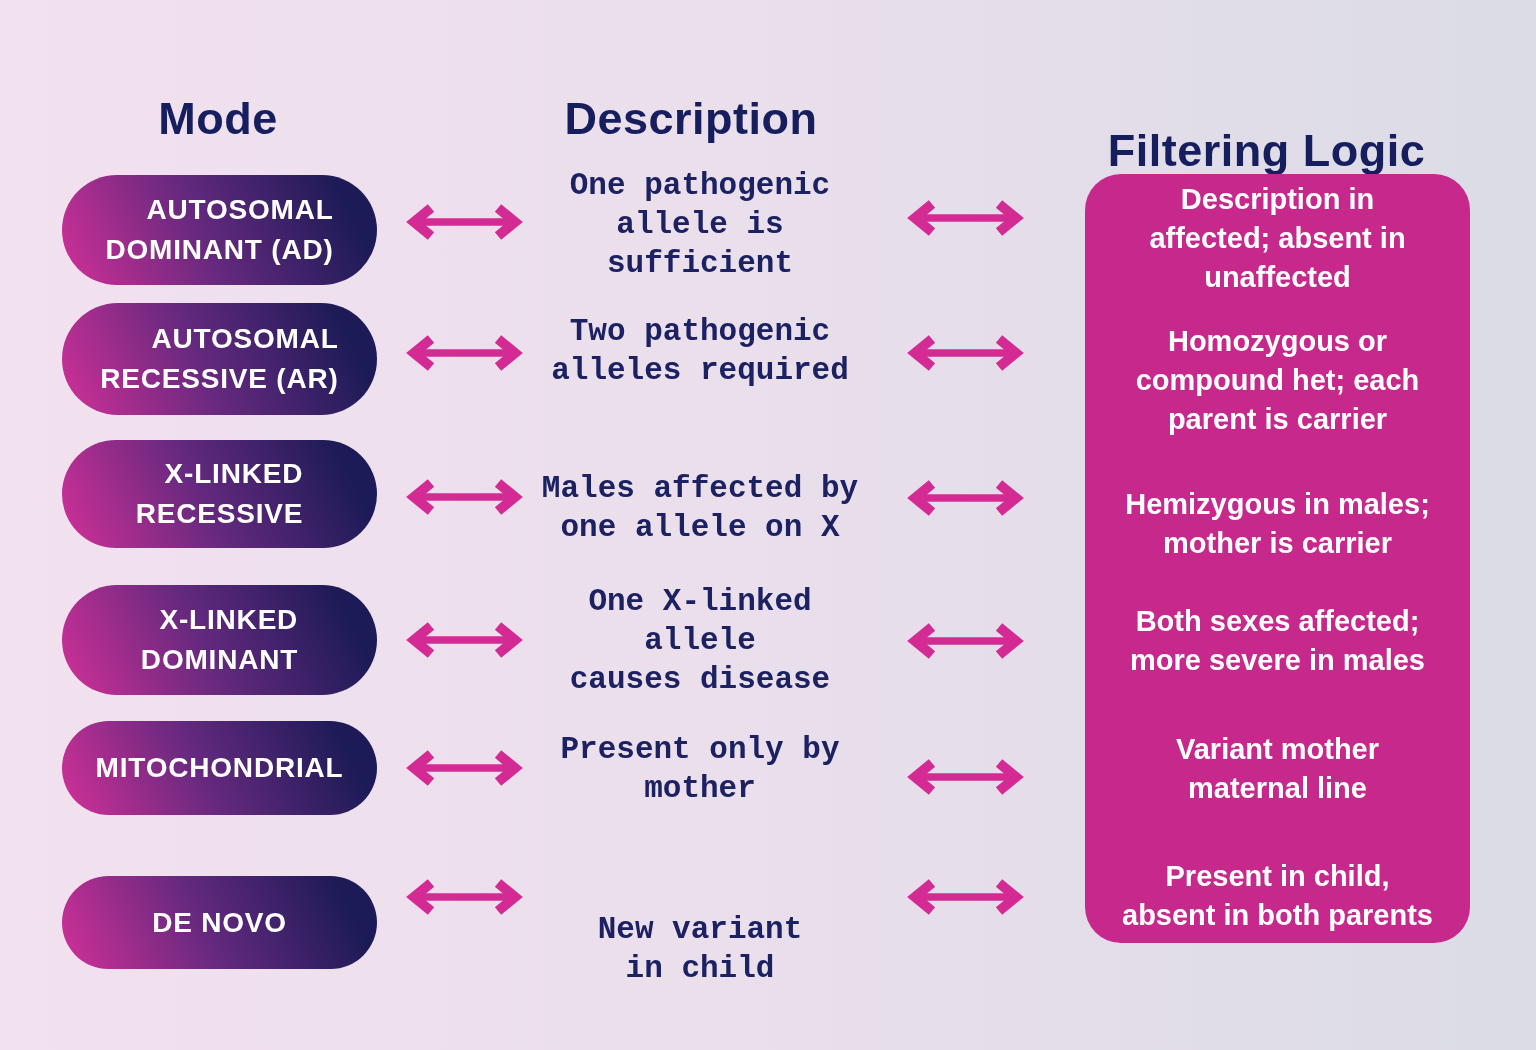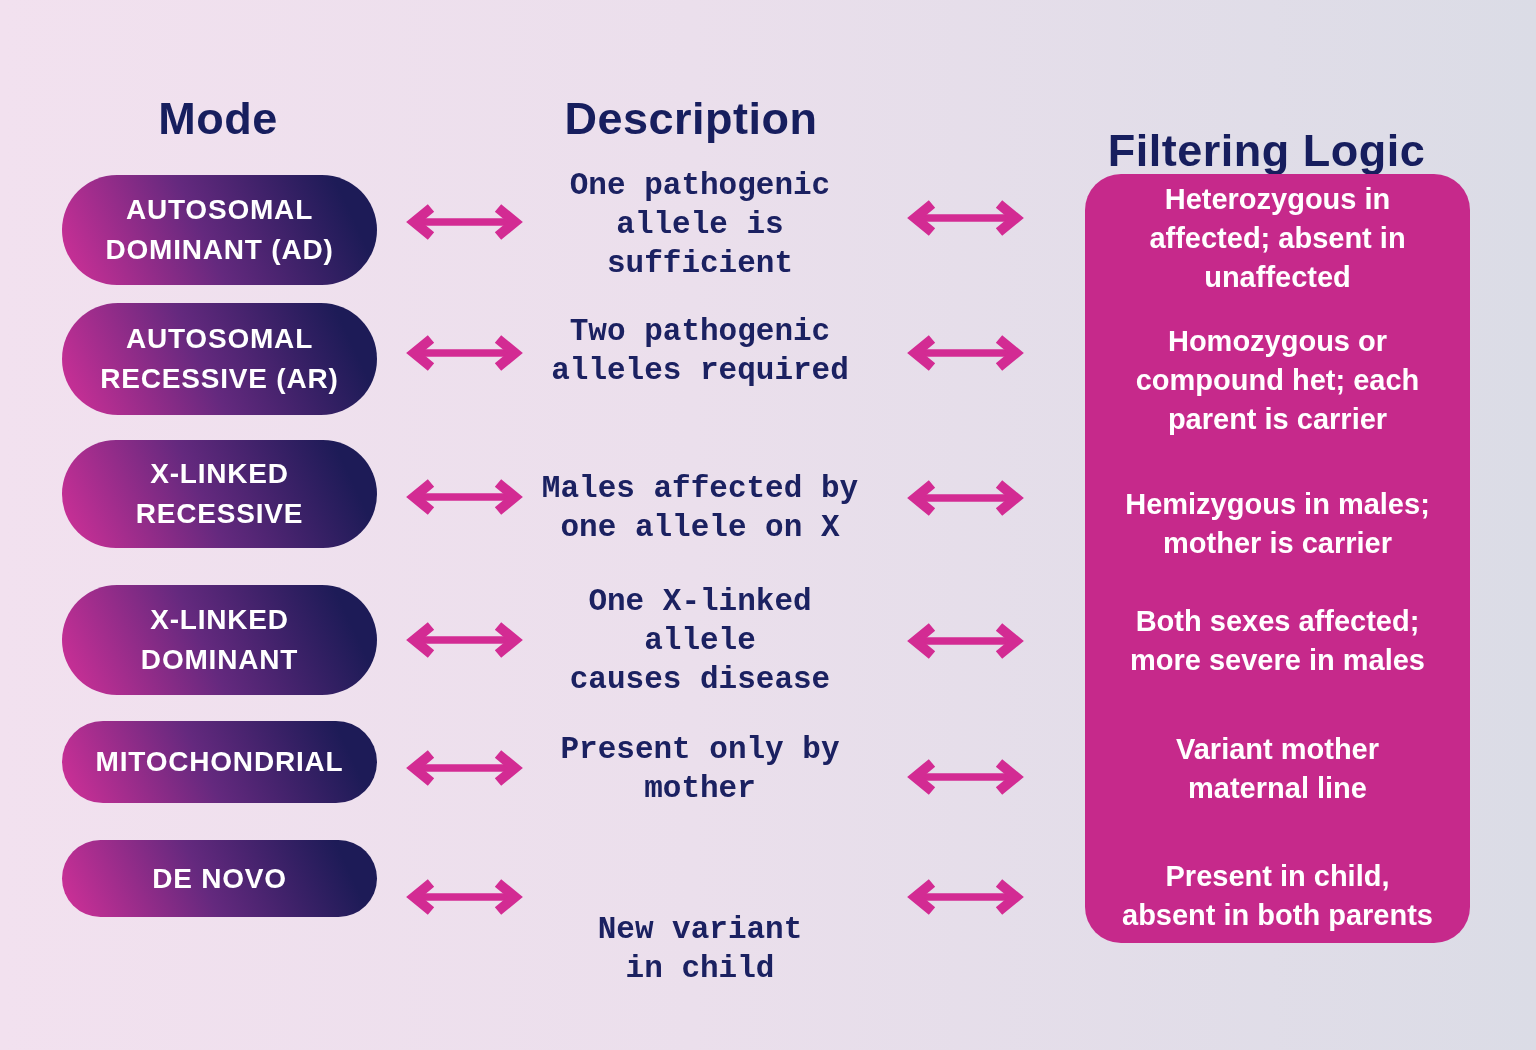--- a/index.html
+++ b/index.html
@@ -44,29 +44,29 @@
     border-radius:60px;
     background:linear-gradient(65deg,var(--pill_gradient_start) 0%,var(--pill_gradient_mid) 45%,var(--pill_gradient_end) 88%);
     color:var(--pill_text);
     font-size:28px;
     font-weight:800;
     letter-spacing:.8px;
     line-height:40px;
     display:flex;
     align-items:center;
     justify-content:center;
-    text-align:center;
+    text-align:right;
     white-space:pre-line;
   }
   .p0{top:175px;height:110px}
   .p1{top:303px;height:112px}
   .p2{top:440px;height:108px}
   .p3{top:585px;height:110px}
-  .p4{top:721px;height:82px}
-  .p5{top:840px;height:77px}
+  .p4{top:721px;height:94px}
+  .p5{top:876px;height:93px}
 
   .desc{
     position:absolute;
     left:530px;
     width:340px;
     text-align:center;
     color:var(--description_navy);
     font-size:31px;
     font-weight:800;
     line-height:39px;
@@ -138,21 +138,21 @@
 alleles required</div>
 <div class="desc d2">Males affected by
 one allele on X</div>
 <div class="desc d3">One X-linked allele
 causes disease</div>
 <div class="desc d4">Present only by
 mother</div>
 <div class="desc d5">New variant
 in child</div>
 
-<div class="logic l0">Heterozygous in
+<div class="logic l0">Description in
 affected; absent in
 unaffected</div>
 <div class="logic l1">Homozygous or
 compound het; each
 parent is carrier</div>
 <div class="logic l2">Hemizygous in males;
 mother is carrier</div>
 <div class="logic l3">Both sexes affected;
 more severe in males</div>
 <div class="logic l4">Variant mother

